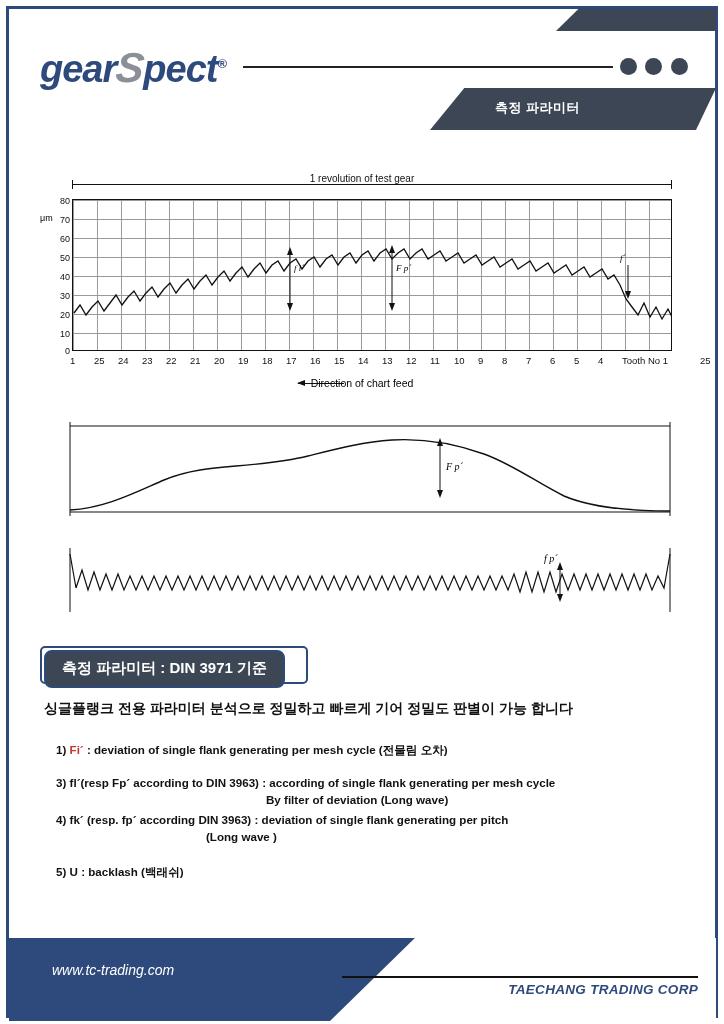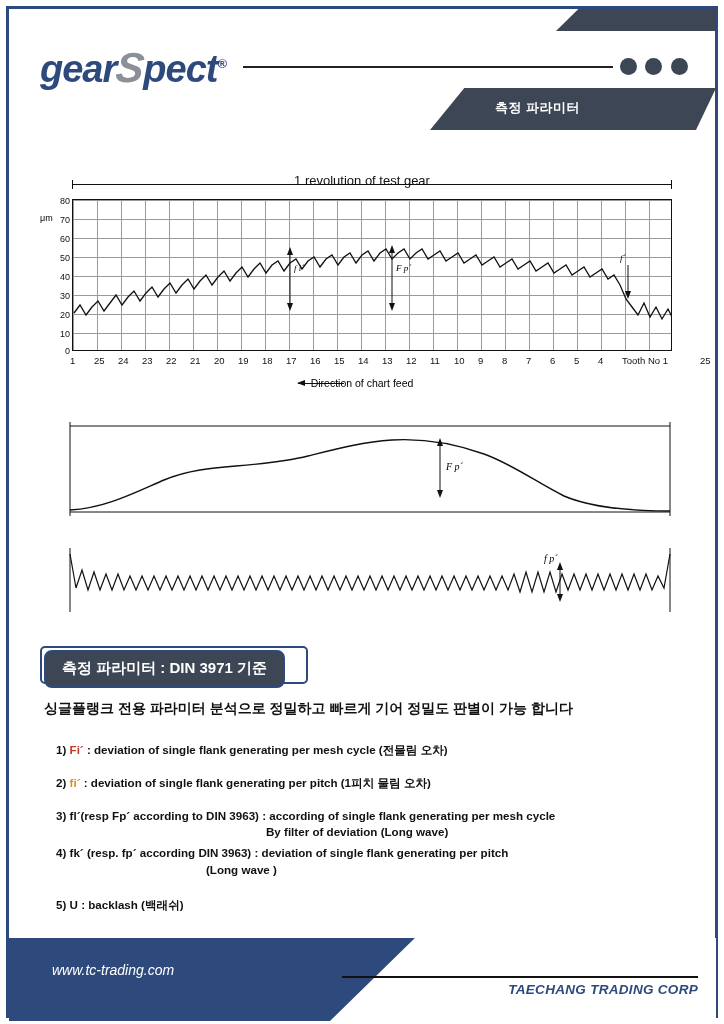--- a/index.html
+++ b/index.html
@@ -87,21 +87,21 @@
   .chart-wrap {
     position: absolute;
     left: 36px; top: 165px;
     width: 652px; height: 245px;
   }
   .chart-title {
     position: absolute;
     left: 0; top: 8px;
     width: 100%;
     text-align: center;
-    font-size: 13px;
+    font-size: 10px;
     color: #111;
   }
   .top-rule {
     position: absolute;
     left: 36px; top: 19px;
     width: 600px; height: 1px;
     background: #111;
   }
   .top-rule::before, .top-rule::after {
     content: ""; position: absolute;
@@ -398,25 +398,20 @@
 <div class="subhead">싱글플랭크 전용 파라미터 분석으로 정밀하고 빠르게 기어 정밀도 판별이 가능 합니다</div>
 
 <div class="bullets">
 
   <div class="item">
     <span>1)</span>
     <span class="accent-red">Fi´</span>
     <span>: deviation of single flank generating per mesh cycle (전물림 오차)</span>
   </div>
 
-  <div class="item">
-    <span>2)</span>
-    <span class="accent-orange">fi´</span>
-    <span>: deviation of single flank generating per pitch (1피치 물림 오차)</span>
-  </div>
 
   <div class="item" style="margin-bottom:4px">
     <span>3)</span>
     <span>fl´(resp Fp´ according to DIN 3963)</span>
     <span>: according of single flank generating per mesh cycle</span>
     <span class="indent">By filter of deviation (Long wave)</span>
   </div>
 
   <div class="item" style="margin-bottom:18px">
     <span>4)</span>

